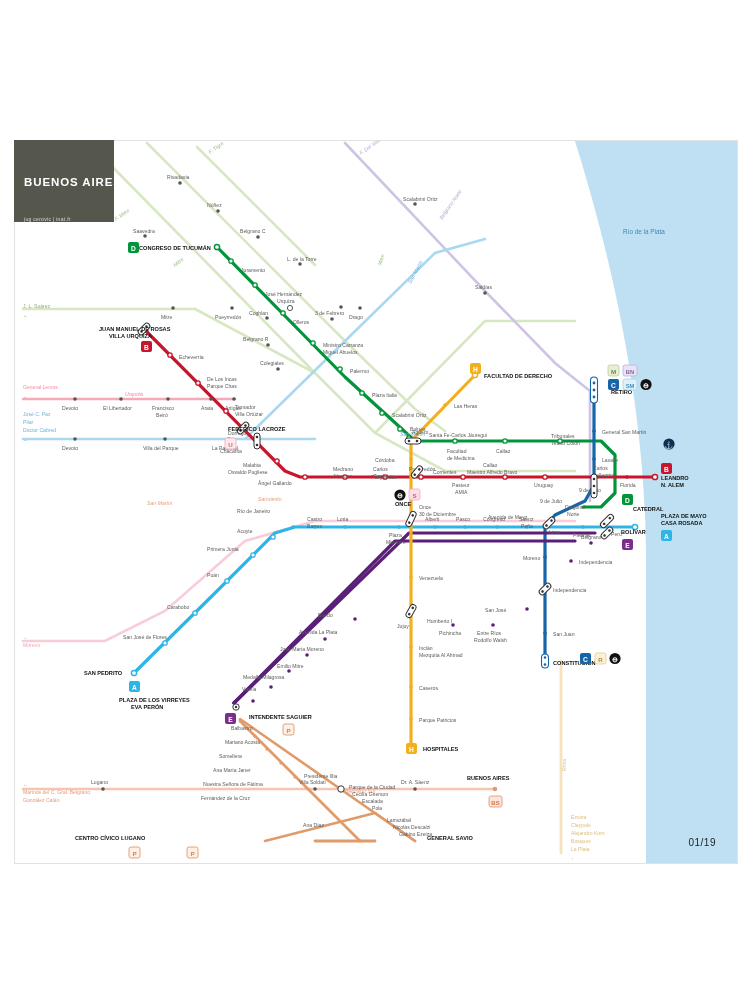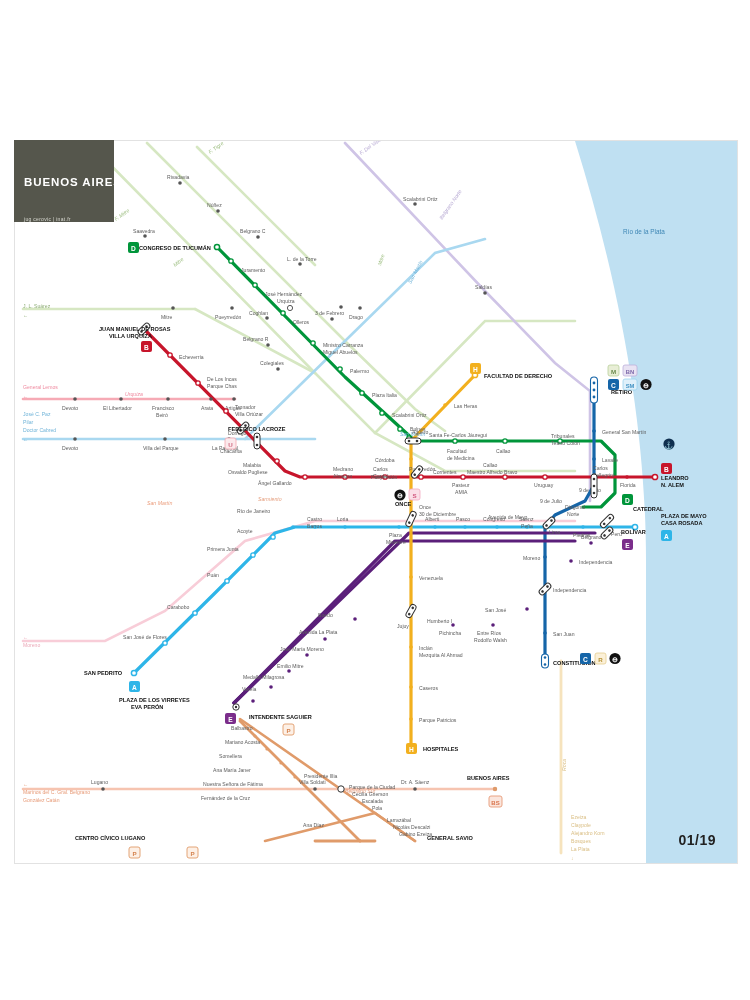--- a/index.html
+++ b/index.html
@@ -6,21 +6,21 @@
   html,body{margin:0;padding:0;background:#ffffff;}
   body{font-family:"Liberation Sans",sans-serif;}
   #page{position:relative;width:750px;height:1000px;background:#ffffff;overflow:hidden;}
   #frame{position:absolute;left:14px;top:140px;width:722px;height:722px;background:#ffffff;
          border:1px solid #e2e2e2;overflow:hidden;}
   svg{display:block;}
   .ttl-box{position:absolute;left:14px;top:140px;width:100px;height:82px;background:#55564c;z-index:40;}
   .ttl-main{position:absolute;left:24px;top:176px;color:#ffffff;font-size:11.5px;font-weight:bold;
             letter-spacing:.9px;z-index:41;}
   .ttl-sub{position:absolute;left:24px;top:216px;color:#d9dad2;font-size:5px;letter-spacing:.3px;z-index:41;}
-  .pgnum{position:absolute;right:34px;bottom:152px;font-size:14px;font-weight:bold;color:#222;z-index:41;
+  .pgnum{position:absolute;right:34px;bottom:152px;font-size:10px;font-weight:normal;color:#222;z-index:41;
          letter-spacing:.5px;}
   text{font-family:"Liberation Sans",sans-serif;}
   .stn{font-size:5.1px;fill:#5c5c5c;}
   .stn-rail{font-size:5.1px;}
   .term{font-size:5.6px;font-weight:bold;fill:#111;}
   .rlab{font-size:5.2px;font-style:italic;}
   .badge-t{font-size:6.6px;font-weight:bold;fill:#fff;}
   .badge-d{font-size:6.2px;font-weight:bold;}
   .water-lab{font-size:6.4px;fill:#3f87b5;}
 </style>

